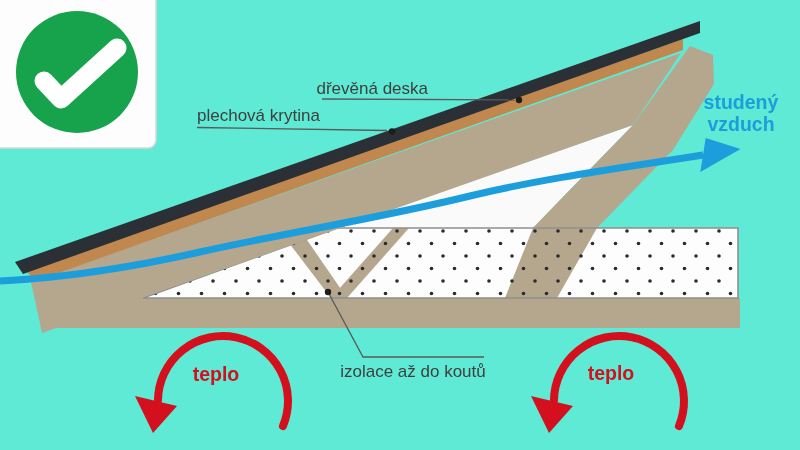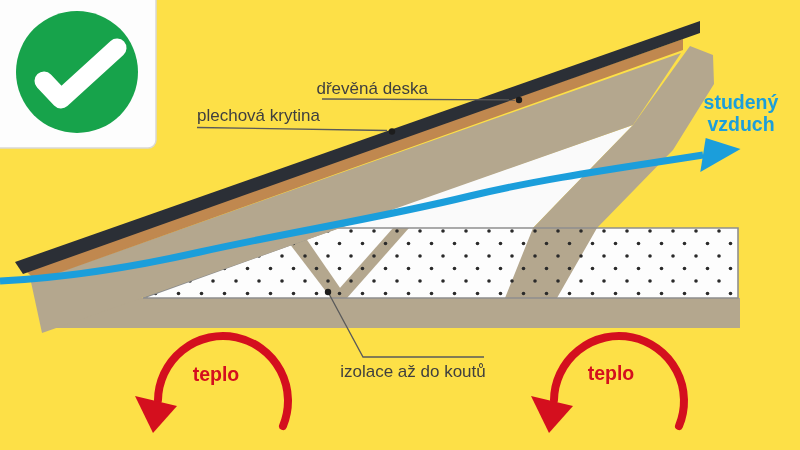--- a/index.html
+++ b/index.html
@@ -1,19 +1,19 @@
 <!DOCTYPE html>
 <html><head>
 <meta charset="utf-8">
 <style>
   html,body{margin:0;padding:0;}
   #stage{
     position:relative;
     width:800px;height:450px;
-    background:#fde047;
+    background:#5eead4;
     overflow:hidden;
     font-family:"Liberation Sans", sans-serif;
   }
   svg{display:block;}
   text{font-family:"Liberation Sans", sans-serif;}
   .lbl{font-size:17px;fill:#3f3f3f;}
   .lbl-big{font-size:19.5px;font-weight:bold;}
 </style>
 </head>
 <body>

